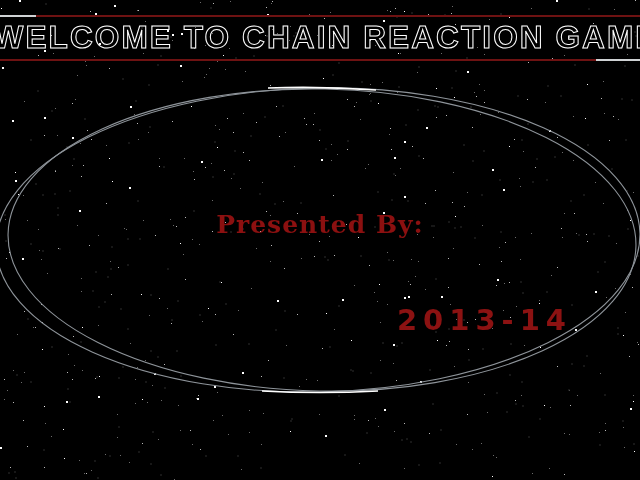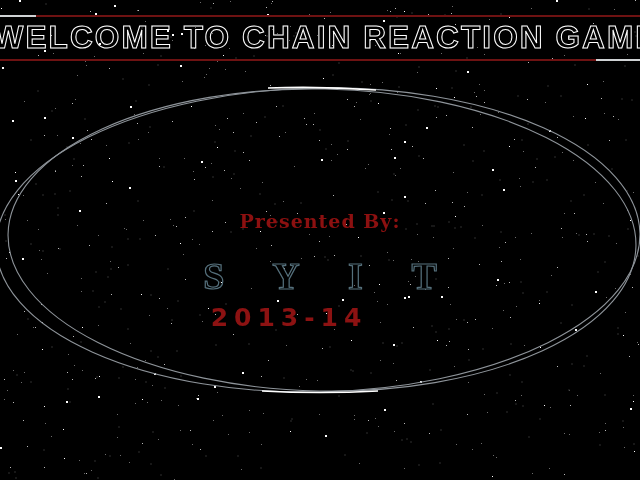--- a/index.html
+++ b/index.html
@@ -101,21 +101,21 @@
     white-space: nowrap;
   }
 
   #presented-by {
     position: absolute;
     left: 0;
     top: 210px;
     width: 640px;
     text-align: center;
     font-family: "DejaVu Serif", serif;
-    font-size: 19px;
+    font-size: 25px;
     font-weight: bold;
     letter-spacing: 1px;
     color: #8c1010;
     white-space: nowrap;
   }
 
   #team-name {
     position: absolute;
     left: 0;
     top: 254px;
@@ -129,23 +129,23 @@
     color: transparent;
     -webkit-text-stroke: 1.2px #55707c;
     white-space: nowrap;
   }
 
   #year-range {
     position: absolute;
     left: 0;
     top: 303px;
     width: 572px;
-    text-align: center;
+    text-align: right;
     font-family: "DejaVu Sans", sans-serif;
-    font-size: 25px;
+    font-size: 29px;
     font-weight: bold;
     letter-spacing: 6px;
     text-indent: 6px;
     color: #8c1212;
     white-space: nowrap;
   }
 </style>
 </head>
 <body>
 
@@ -923,16 +923,15 @@
 
   <div id="header-banner">
     <div class="rule" id="rule-top"></div>
     <div class="rule-highlight" id="rule-top-highlight"></div>
     <div id="welcome-title">WELCOME TO CHAIN REACTION GAME</div>
     <div class="rule" id="rule-bottom"></div>
     <div class="rule-highlight" id="rule-bottom-highlight"></div>
   </div>
 
   <div id="presented-by">Presented By:</div>
-  <div id="team-name">S Y I T</div>
   <div id="year-range">2013-14</div>
 
 </div>
 
 </body></html>

